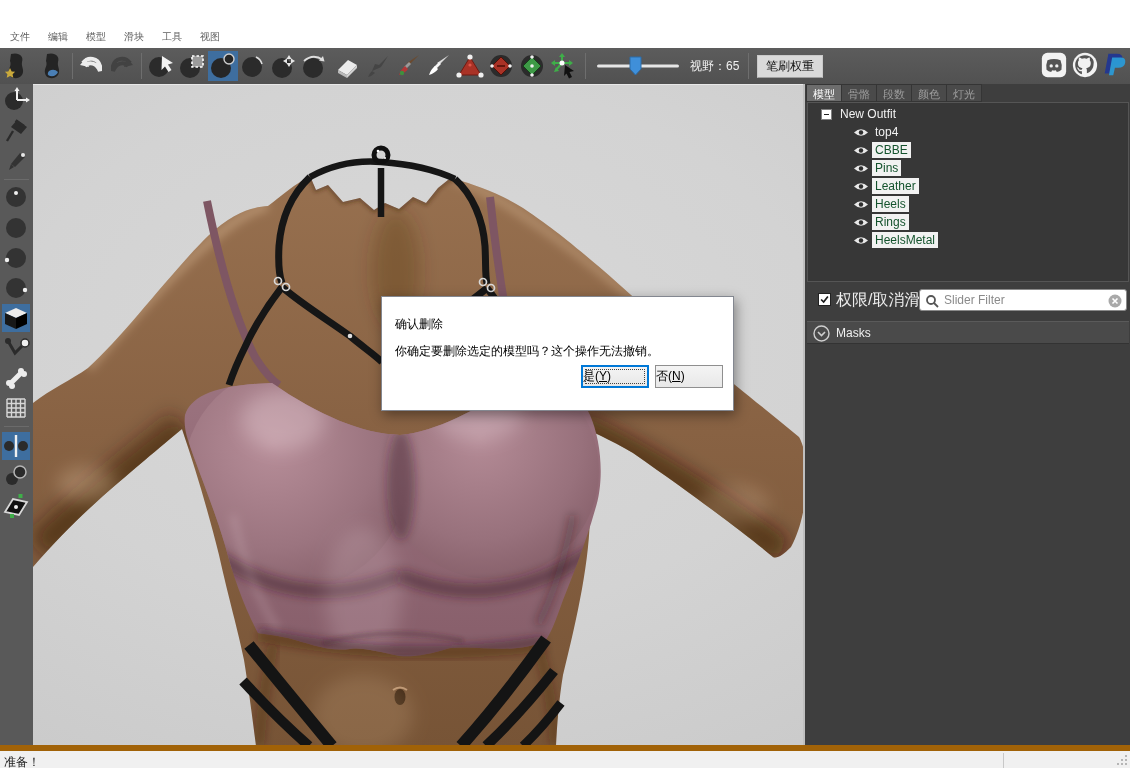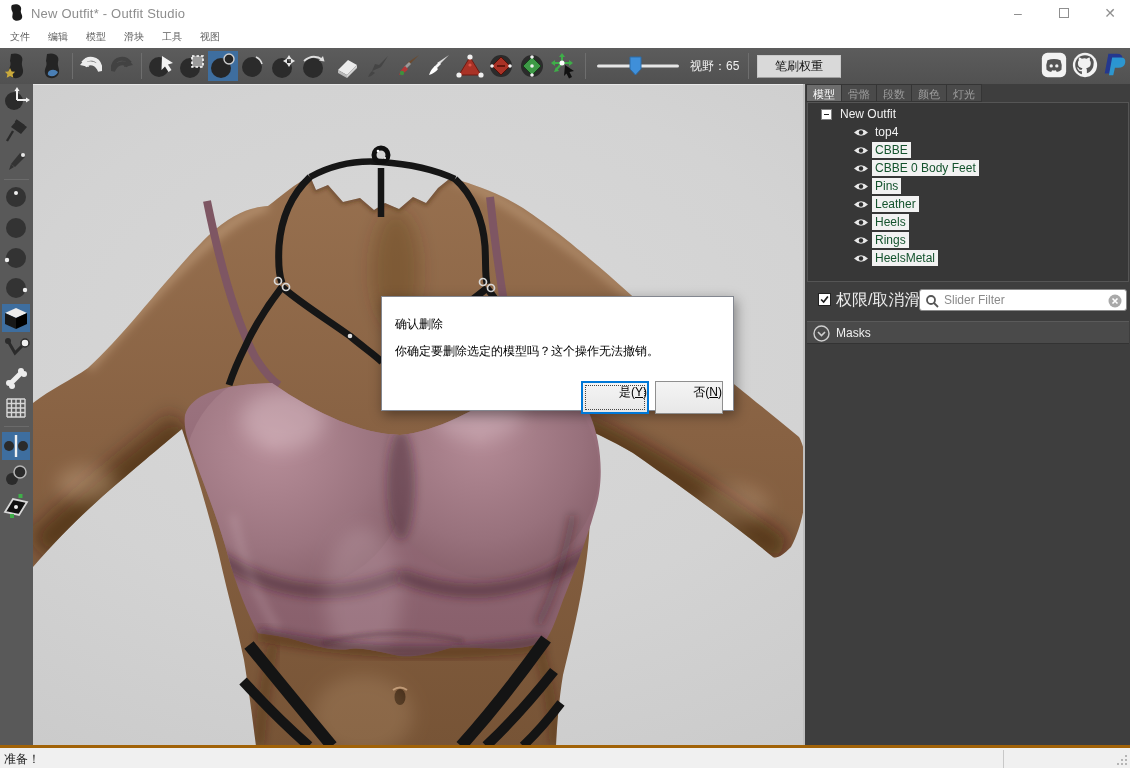--- a/index.html
+++ b/index.html
@@ -15,21 +15,21 @@
 
 #menubar{position:absolute;left:0;top:26px;width:1130px;height:22px;background:#fff;display:flex;align-items:center;padding-left:1px}
 .menu-item{font-size:10px;color:#5f5f5f;padding:0 9px;height:22px;line-height:22px}
 
 #toolbar{position:absolute;left:0;top:48px;width:1130px;height:36px;background:linear-gradient(#5c5c5c,#515151)}
 .tbtn{position:absolute;top:3px;width:30px;height:30px}
 .tbtn.sel{background:#3e6e9f}
 .tsep{position:absolute;top:5px;width:1px;height:26px;background:#404040;border-right:1px solid #6e6e6e}
 #fov-slider{position:absolute;left:595px;top:3px;width:86px;height:30px}
 #fov-label{position:absolute;left:690px;top:3px;height:30px;line-height:30px;color:#f0f0f0;font-size:12px}
-#brush-weight{position:absolute;left:757px;top:7px;width:84px;height:23px;background:#d9d9d9;border:1px solid #c9c9c9;border-bottom-color:#9f9f9f;color:#111;font-size:12px;text-align:center;line-height:21px}
+#brush-weight{position:absolute;left:757px;top:7px;width:66px;height:23px;background:#d9d9d9;border:1px solid #c9c9c9;border-bottom-color:#9f9f9f;color:#111;font-size:12px;text-align:center;line-height:21px}
 
 #lefttoolbar{position:absolute;left:0;top:84px;width:33px;height:661px;background:#595959}
 .ltbtn{position:absolute;left:2px;width:28px;height:28px}
 .ltbtn.sel{background:#3e6e9f}
 .lsep{position:absolute;left:4px;width:25px;height:1px;background:#474747;border-bottom:1px solid #6b6b6b}
 #viewport{position:absolute;left:33px;top:84px;width:770px;height:661px;background:radial-gradient(ellipse 95% 75% at 50% 40%,#d8d8d8 0%,#d3d3d3 55%,#cacaca 100%);border-top:1px solid #e8e8e8}
 
 #rightpanel{position:absolute;left:803px;top:84px;width:327px;height:661px;background:#3e3e3e;border-left:2px solid #bfbfbf}
 #tabs{position:absolute;left:1px;top:0;height:18px;display:flex}
 .tab{height:18px;line-height:18px;font-size:11px;color:#9c9c9c;background:#4a4a4a;border:1px solid #353535;border-left:none;padding:0 6px}
@@ -45,47 +45,38 @@
 .tree-row.sel .lbl{background:#f2f2f2;color:#14532d}
 #filter-row{position:absolute;left:0;top:205px;width:327px;height:22px}
 #perm-check{position:absolute;left:13px;top:4px;width:13px;height:13px;background:#fff;border:1px solid #222}
 #perm-label{position:absolute;left:31px;top:0;line-height:22px;font-size:16px;color:#ededed}
 #search-box{position:absolute;left:114px;top:0;width:208px;height:22px;background:#fff;border:1px solid #8a8a8a;border-radius:3px}
 #search-input{position:absolute;left:24px;top:1px;width:160px;height:18px;border:none;outline:none;font-size:12px;color:#444;background:transparent}
 #search-input::placeholder{color:#8a8a8a}
 #masks-header{position:absolute;left:2px;top:237px;width:322px;height:23px;background:#4a4a4a;border-top:1px solid #5a5a5a;border-bottom:1px solid #333}
 #masks-label{position:absolute;left:29px;top:0;line-height:23px;font-size:12px;color:#f0f0f0}
 
-#statusbar{position:absolute;left:0;top:745px;width:1130px;height:23px;background:#f0f0f0;border-top:3px solid #a16207}
+#statusbar{position:absolute;left:0;top:745px;width:1130px;height:23px;background:#f0f0f0;border-top:6px solid #a16207}
 #status-text{position:absolute;left:4px;top:0;line-height:22px;font-size:12px;color:#222}
 #status-div{position:absolute;left:1003px;top:2px;width:1px;height:20px;background:#c8c8c8}
 
 #dialog{position:absolute;left:348px;top:211px;width:353px;height:115px;background:#fff;border:1px solid #838790;box-shadow:2px 4px 12px rgba(0,0,0,.4)}
 #dlg-title{position:absolute;left:13px;top:19px;font-size:12px;color:#000}
 #dlg-msg{position:absolute;left:13px;top:46px;font-size:12px;color:#000}
-.dlg-btn{position:absolute;top:84px;width:68px;height:33px;background:linear-gradient(#f4f4f4,#e8e8e8);border:1px solid #8f8f8f;font-size:12px;color:#000;text-align:right;line-height:21px}
+.dlg-btn{position:absolute;top:68px;width:68px;height:23px;background:linear-gradient(#f4f4f4,#e8e8e8);border:1px solid #8f8f8f;font-size:12px;color:#000;text-align:left;line-height:21px}
 #btn-yes{left:199px;border:2px solid #0078d7;line-height:19px}
 #btn-yes::after{content:"";position:absolute;left:2px;top:2px;right:2px;bottom:2px;border:1px dotted #444}
 #btn-no{left:273px}
 .u{text-decoration:underline}
 </style>
 </head>
 <body>
 
 <div id="win">
 
-  <div id="titlebar">
-    <svg id="app-icon" viewBox="0 0 17 18">
-      <path d="M3 1 C9 -1 13 2 12 6 C11 9 14 11 13 14 C12 17 6 18 4 15 C2 12 5 10 3 7 C2 5 2 2 3 1 Z" fill="#1b1b1b"></path>
-    </svg>
-    <span id="title">New Outfit* - Outfit Studio</span>
-    <span class="winbtn" id="btn-min">–</span>
-    <span class="winbtn" id="btn-max"><i></i></span>
-    <span class="winbtn" id="btn-close">✕</span>
-  </div>
 
   <div id="menubar">
       <span class="menu-item">文件</span>
       <span class="menu-item">编辑</span>
       <span class="menu-item">模型</span>
       <span class="menu-item">滑块</span>
       <span class="menu-item">工具</span>
       <span class="menu-item">视图</span>
     </div>
 
@@ -511,27 +502,20 @@
               <path d="M1 5.5 Q8 -1 15 5.5 Q8 12 1 5.5 Z" fill="#e8e8e8"></path>
               <circle cx="8" cy="5.5" r="2.2" fill="#2c2c2c"></circle>
             </svg>
             <span class="lbl">CBBE</span>
           </div>
           <div class="tree-row sel">
             <svg class="eye" viewBox="0 0 16 11">
               <path d="M1 5.5 Q8 -1 15 5.5 Q8 12 1 5.5 Z" fill="#e8e8e8"></path>
               <circle cx="8" cy="5.5" r="2.2" fill="#2c2c2c"></circle>
             </svg>
-            <span class="lbl">CBBE 0 Body Feet</span>
-          </div>
-          <div class="tree-row sel">
-            <svg class="eye" viewBox="0 0 16 11">
-              <path d="M1 5.5 Q8 -1 15 5.5 Q8 12 1 5.5 Z" fill="#e8e8e8"></path>
-              <circle cx="8" cy="5.5" r="2.2" fill="#2c2c2c"></circle>
-            </svg>
             <span class="lbl">Pins</span>
           </div>
           <div class="tree-row sel">
             <svg class="eye" viewBox="0 0 16 11">
               <path d="M1 5.5 Q8 -1 15 5.5 Q8 12 1 5.5 Z" fill="#e8e8e8"></path>
               <circle cx="8" cy="5.5" r="2.2" fill="#2c2c2c"></circle>
             </svg>
             <span class="lbl">Leather</span>
           </div>
           <div class="tree-row sel">

